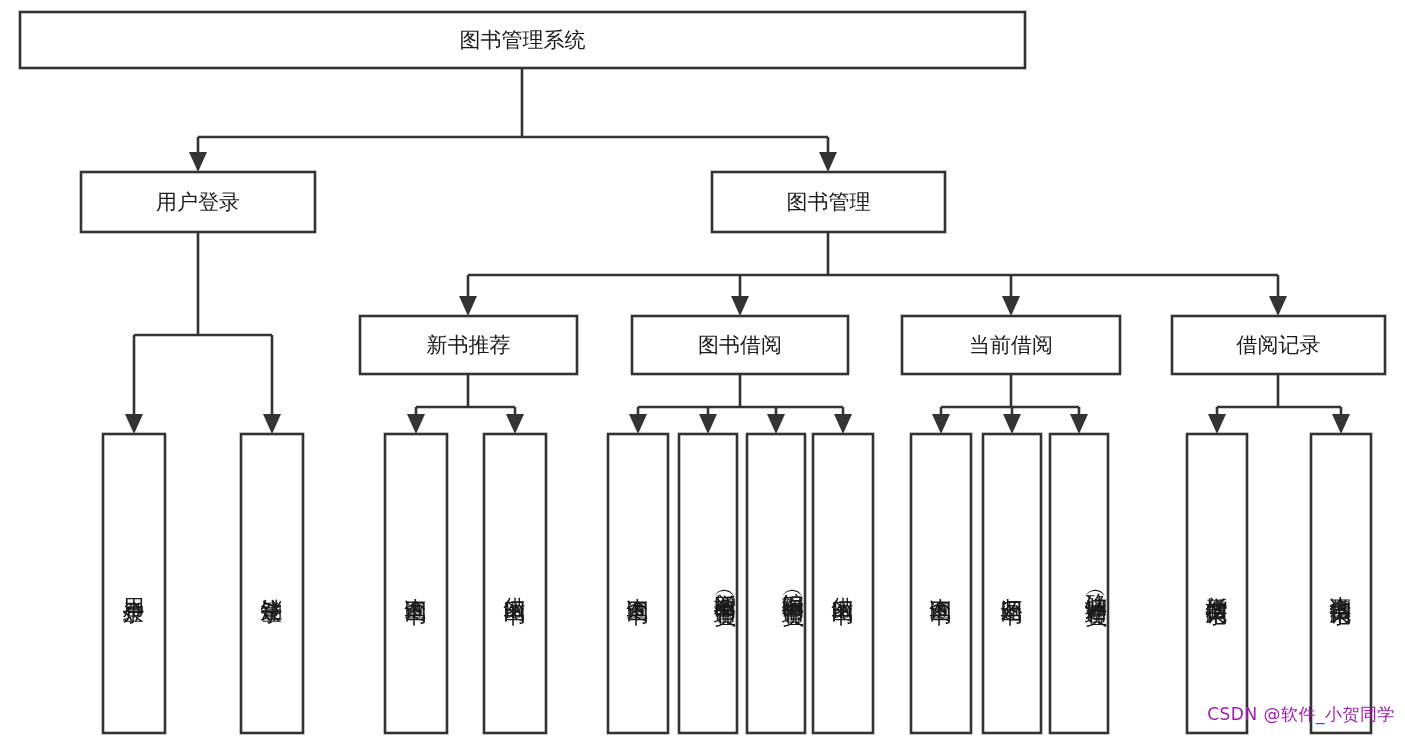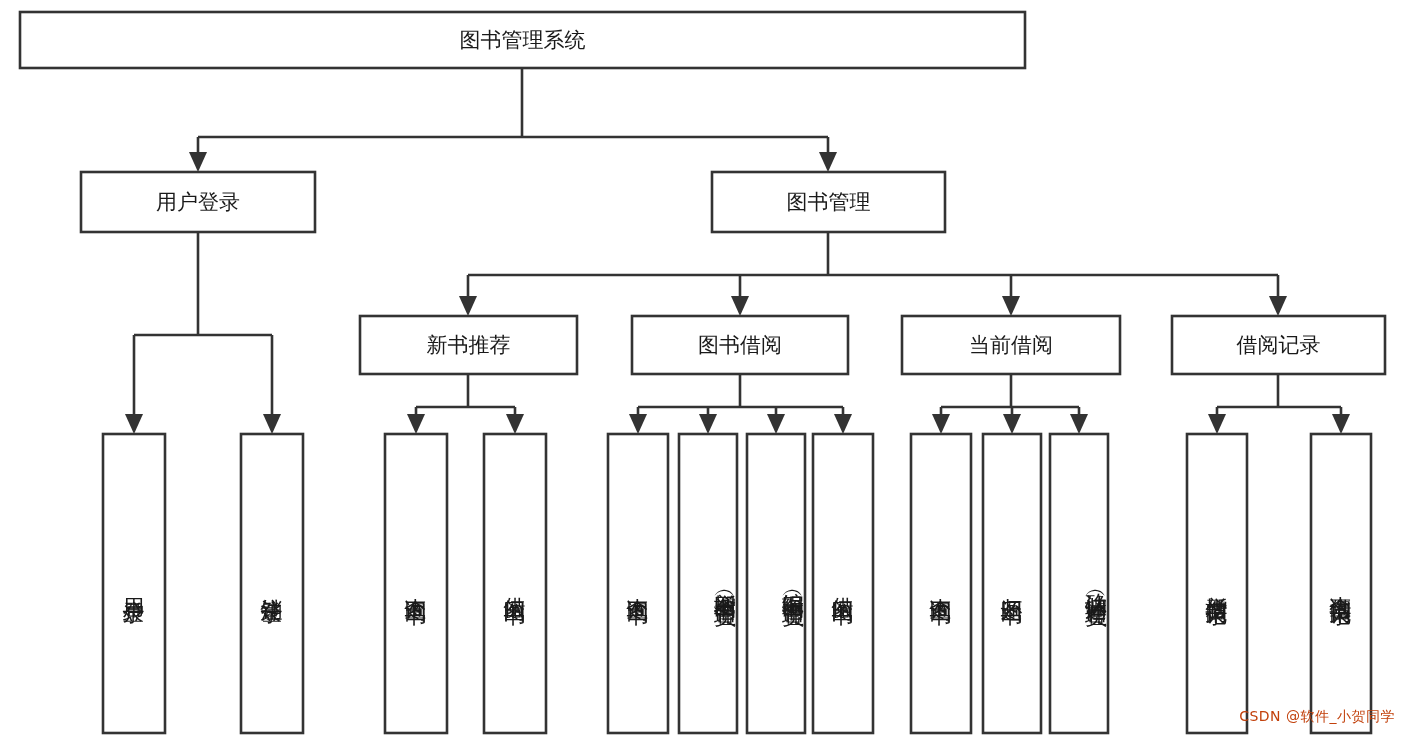--- a/index.html
+++ b/index.html
@@ -64,22 +64,22 @@
     pointer-events: none;
   }
   .vlabel.centered {
     align-items: center;
   }
   .watermark {
     position: absolute;
     right: 10px;
     bottom: 6px;
     font-family: "DejaVu Sans", "Liberation Sans", sans-serif;
-    font-size: 14px;
-    color: #c2410c;
+    font-size: 17px;
+    color: #a21caf;
     letter-spacing: 0.5px;
     user-select: none;
   }
 </style>
 </head>
 <body>
 
 <div id="diagram-root">
 
   <svg class="canvas" viewBox="0 0 1405 747">

